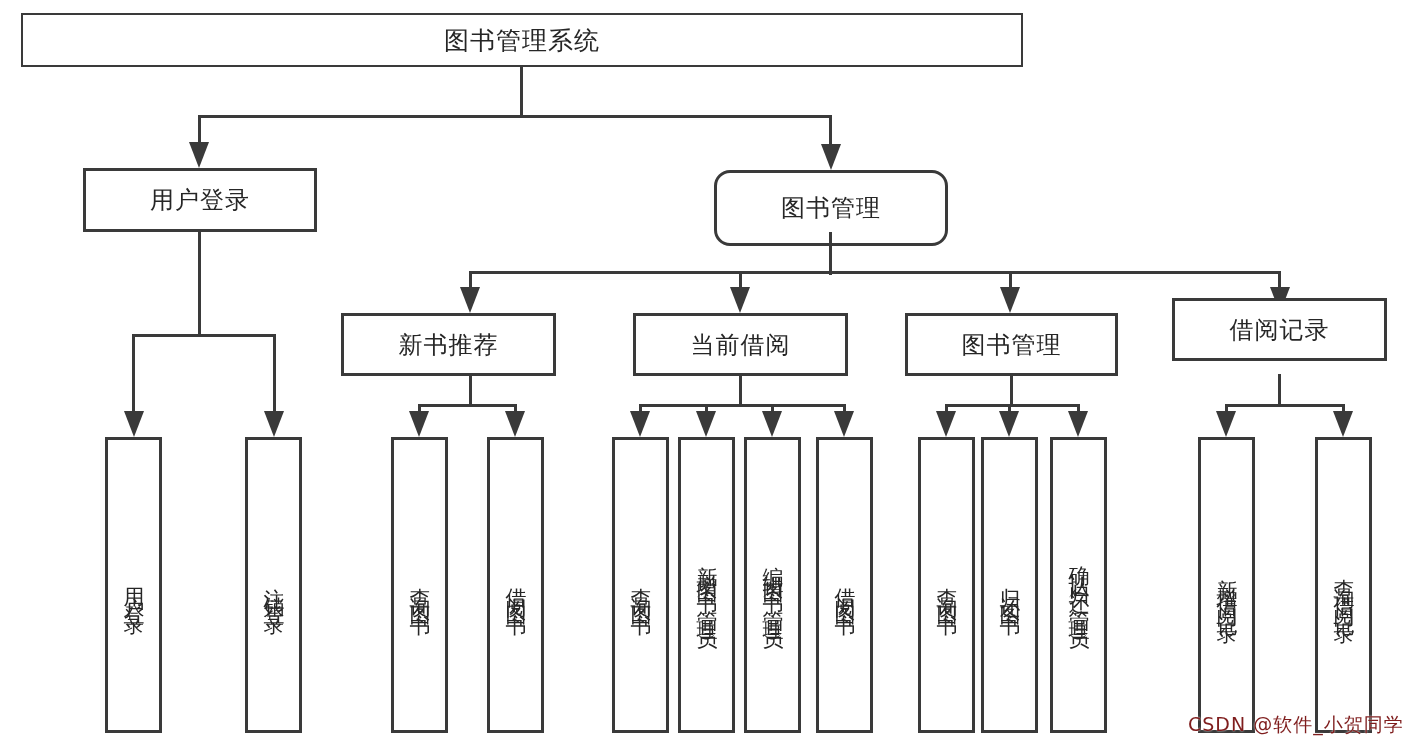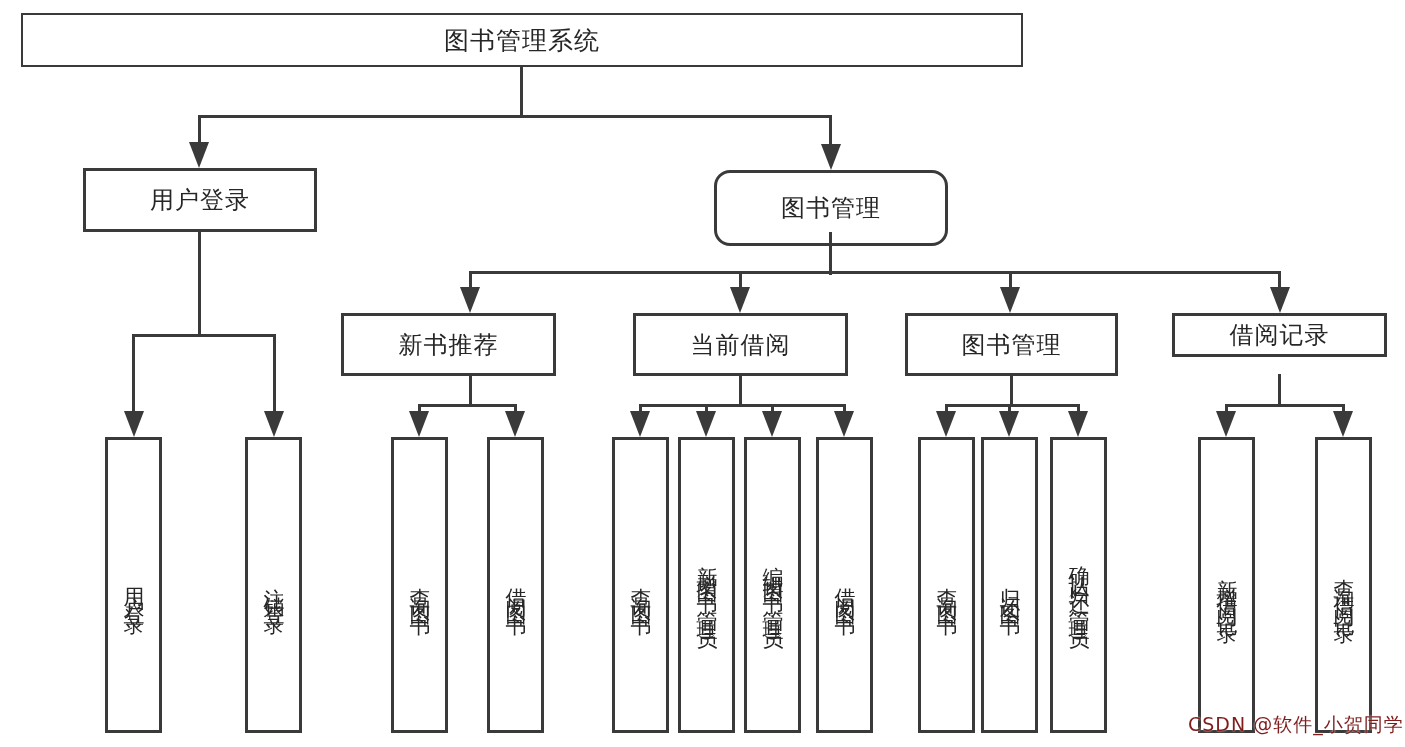--- a/index.html
+++ b/index.html
@@ -95,21 +95,21 @@
 
   <div class="box lvl3" style="left:341px;top:313px;width:215px;height:63px;">
     <span>新书推荐</span>
   </div>
   <div class="box lvl3" style="left:633px;top:313px;width:215px;height:63px;">
     <span>当前借阅</span>
   </div>
   <div class="box lvl3" style="left:905px;top:313px;width:213px;height:63px;">
     <span>图书管理</span>
   </div>
-  <div class="box lvl3" style="left:1172px;top:313px;width:215px;height:44px;font-family:Liberation Serif, serif;">
+  <div class="box lvl3" style="left:1172px;top:298px;width:215px;height:63px;font-family:Liberation Serif, serif;">
     <span>借阅记录</span>
   </div>
 
   <div class="vline" style="left:469px;top:374px;height:33px;"></div>
   <div class="hline" style="left:418px;top:404px;width:99px;"></div>
   <div class="vline" style="left:418px;top:404px;height:10px;"></div>
   <div class="arrow" style="left:409px;top:411px;"></div>
   <div class="vline" style="left:514px;top:404px;height:10px;"></div>
   <div class="arrow" style="left:505px;top:411px;"></div>
 

